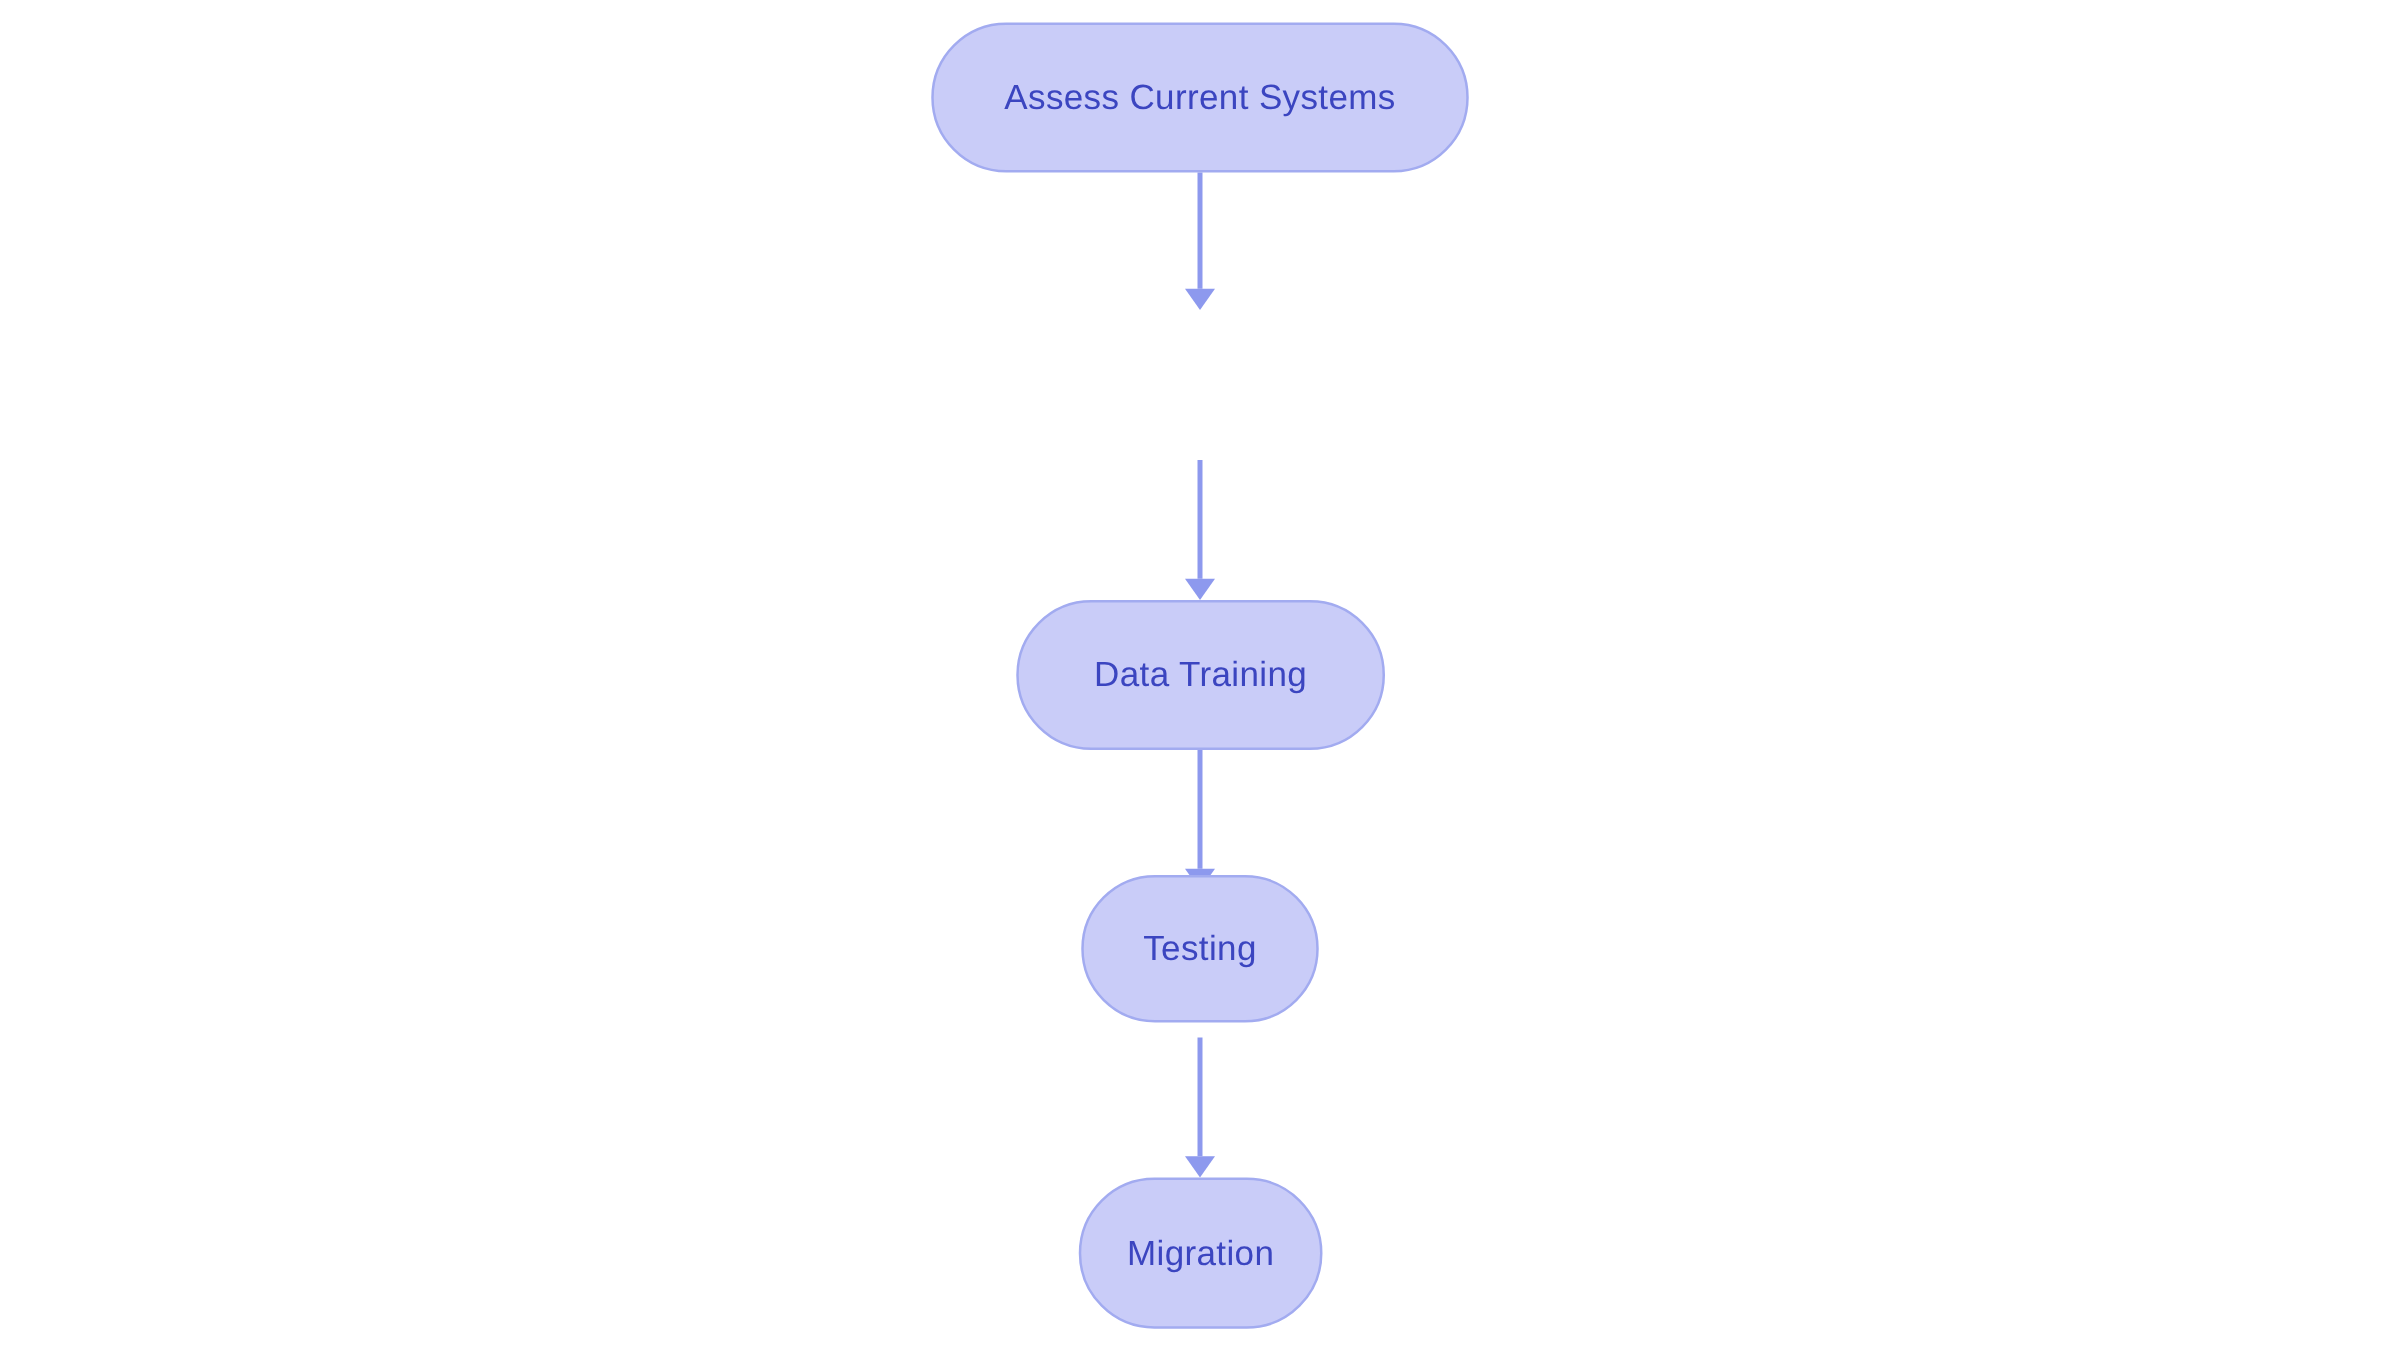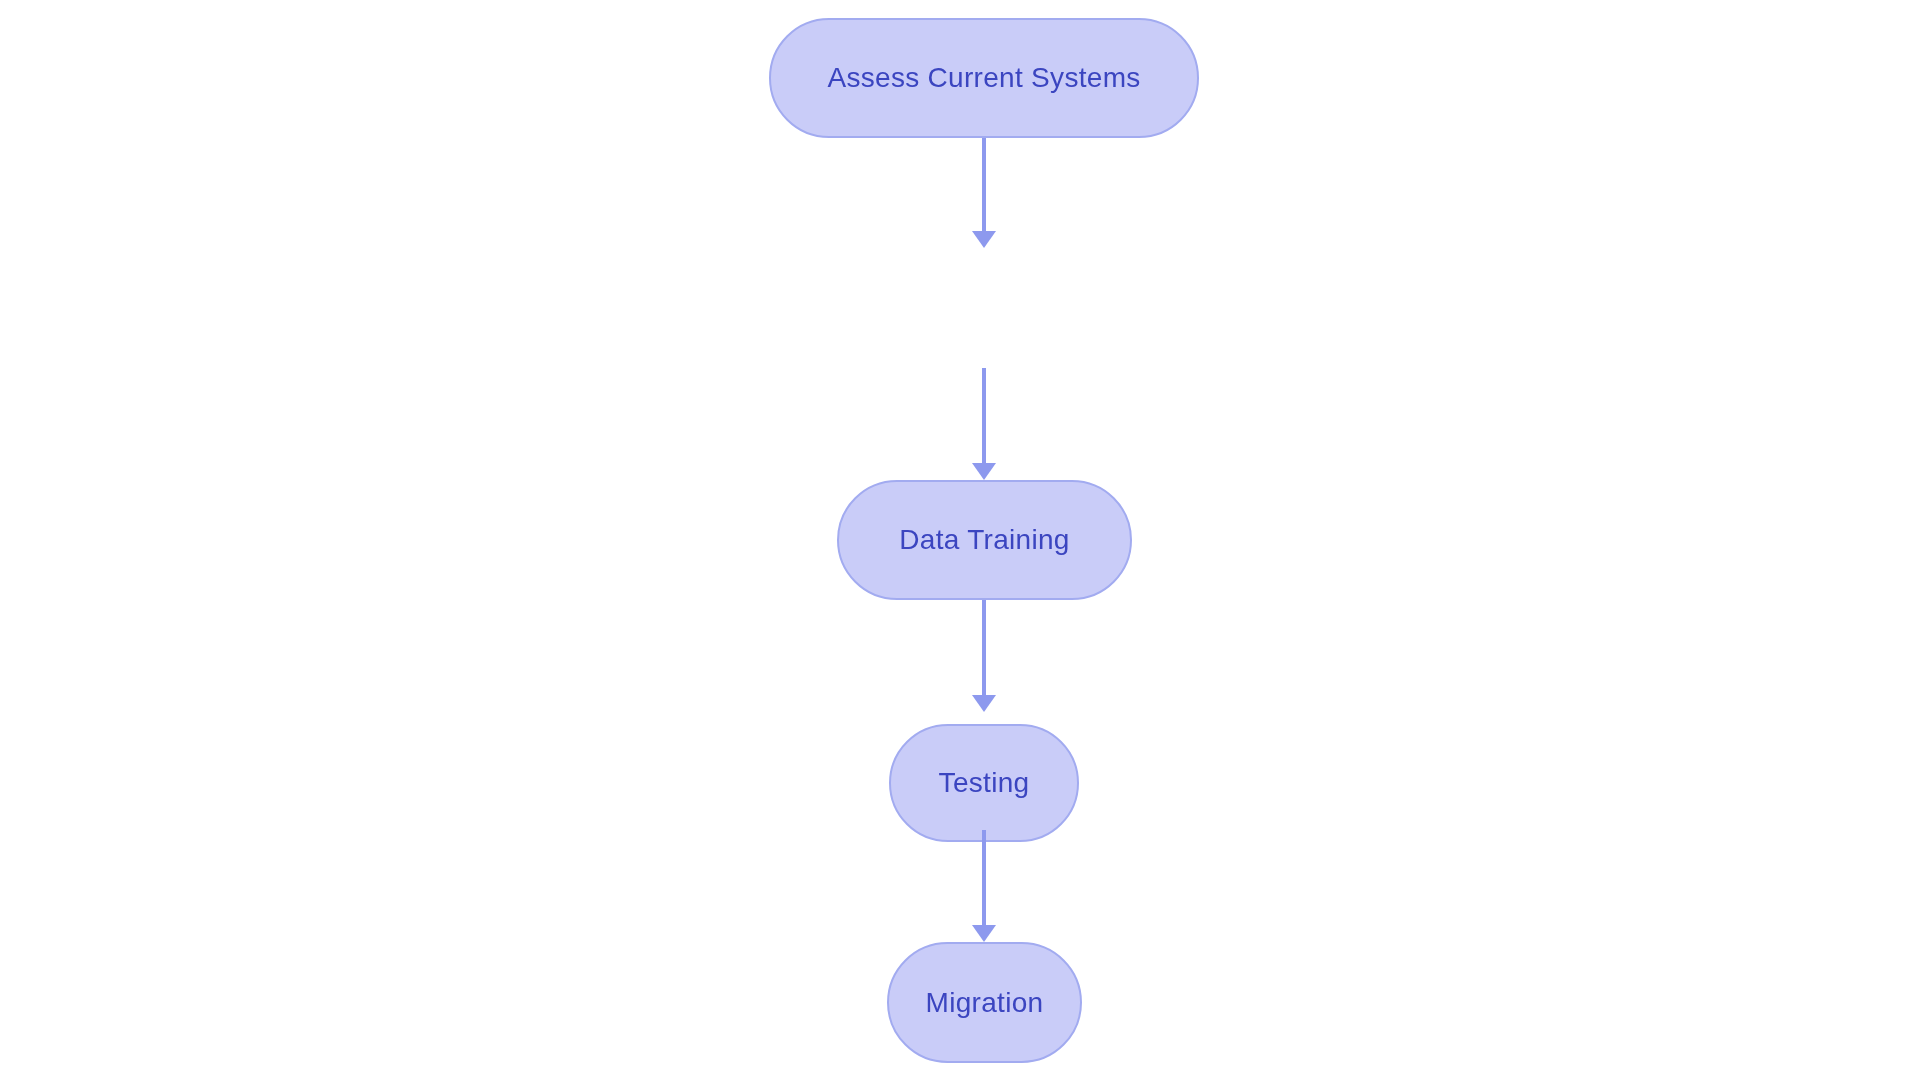--- a/index.html
+++ b/index.html
@@ -7,41 +7,40 @@
     padding: 0;
     background: #ffffff;
     font-family: "Liberation Sans", sans-serif;
   }
   .canvas {
     position: relative;
     width: 1668px;
     height: 1083px;
     background: #ffffff;
     overflow: hidden;
-    margin-left: 24px;
   }
   .node {
     position: absolute;
     box-sizing: border-box;
     display: flex;
     align-items: center;
     justify-content: center;
     background: #c9ccf8;
     border: 2px solid #a2abf0;
     border-radius: 62px;
     color: #3b45c0;
     font-size: 28px;
     letter-spacing: 0.3px;
     text-align: center;
     white-space: nowrap;
   }
   .node-1 { left: 745px; top: 18px;  width: 430px; height: 120px; }
   .node-2 { left: 709px; top: 248px; width: 502px; height: 120px; }
   .node-3 { left: 813px; top: 480px; width: 295px; height: 120px; }
-  .node-4 { left: 865px; top: 724px; width: 190px; height: 118px; }
+  .node-4 { left: 865px; top: 700px; width: 190px; height: 118px; }
   .node-5 { left: 863px; top: 942px; width: 195px; height: 121px; }
 
   .arrow {
     position: absolute;
     left: 948px;
     width: 24px;
     display: flex;
     flex-direction: column;
     align-items: center;
   }

